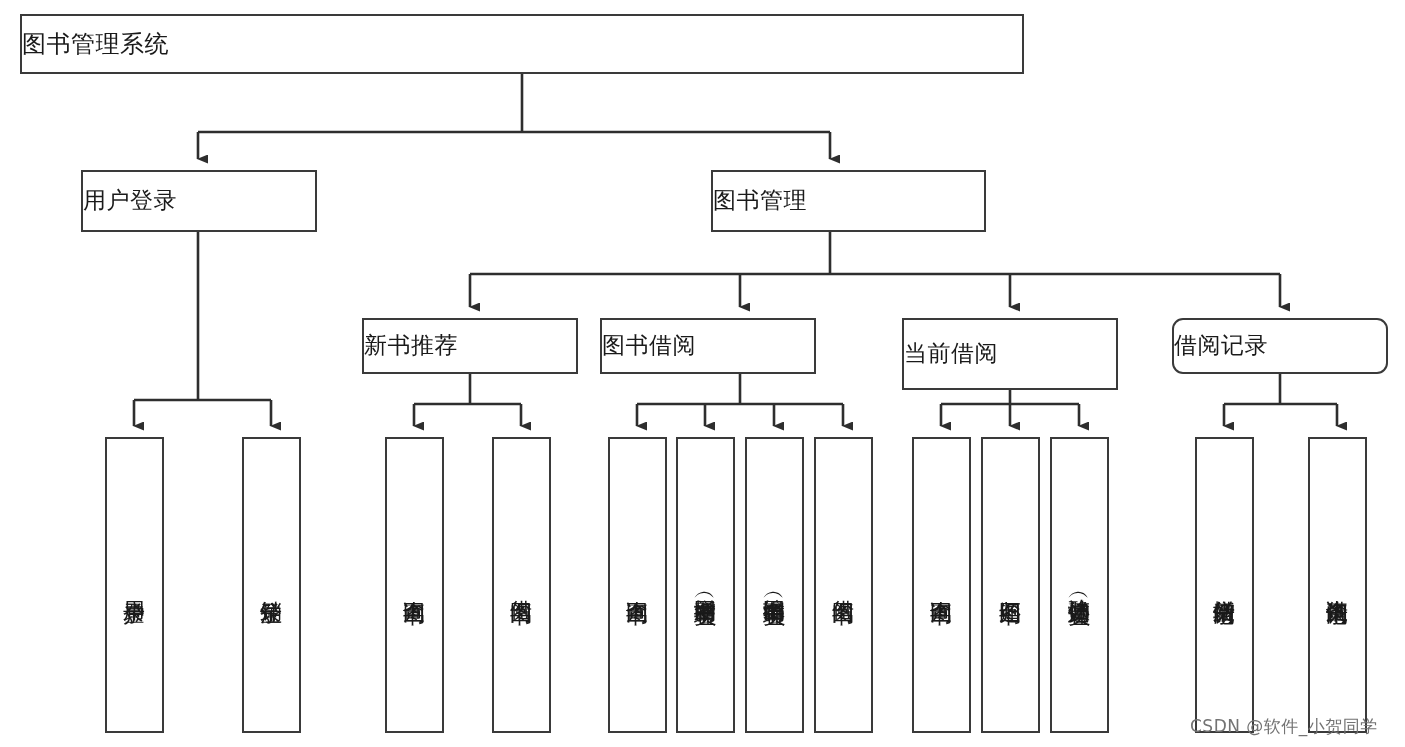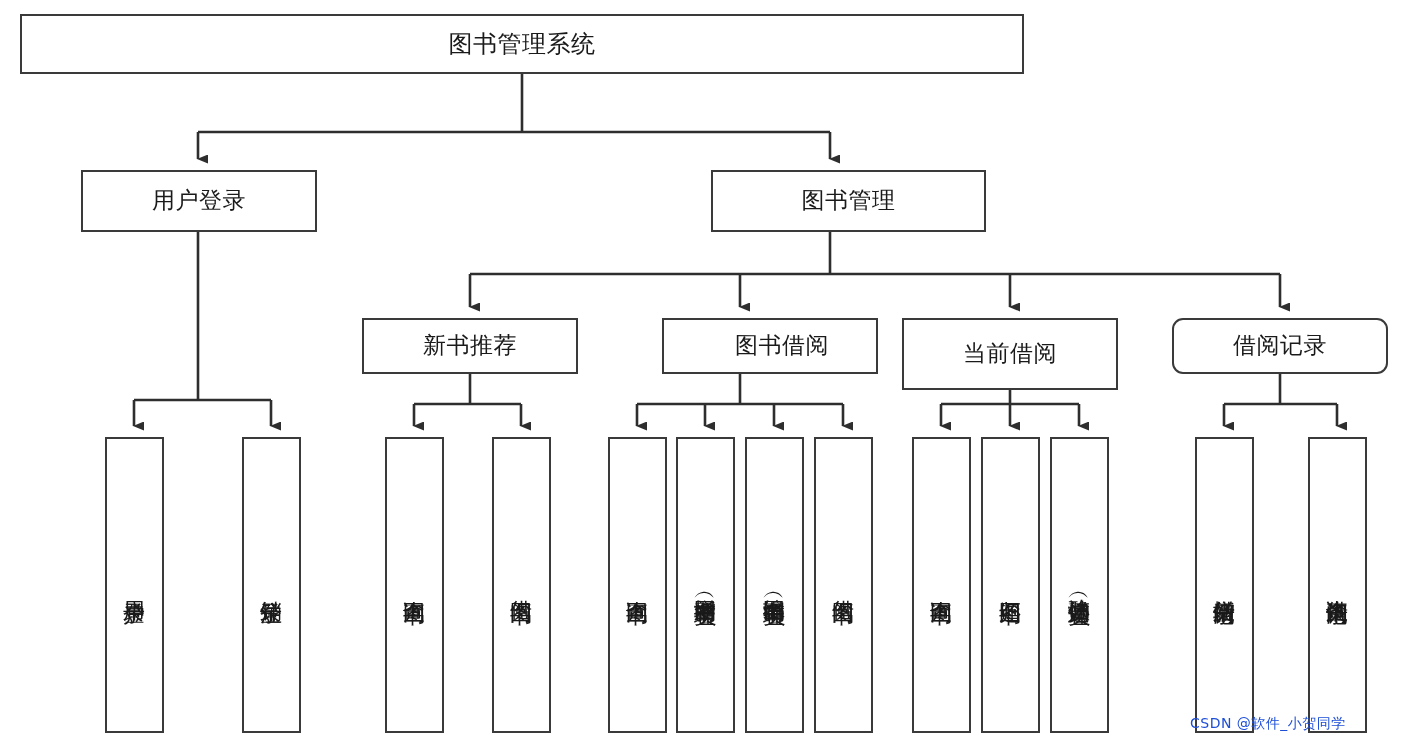--- a/index.html
+++ b/index.html
@@ -26,21 +26,20 @@
     height: 747px;
     pointer-events: none;
   }
   .node {
     position: absolute;
     box-sizing: border-box;
     background: #ffffff;
     border: 2.5px solid #3a3a3a;
     display: flex;
     align-items: center;
-    justify-content: center;
     color: #1a1a1a;
   }
   .node-label {
     display: block;
     text-align: center;
     line-height: 1.12;
     letter-spacing: 0.5px;
   }
   
   .node.horiz .node-label {
@@ -58,22 +57,22 @@
   .node.vert .node-label {
     writing-mode: vertical-rl;
     text-orientation: upright;
     font-size: 22px;
     line-height: 1.05;
     letter-spacing: 1px;
     white-space: nowrap;
   }
   .watermark {
     position: absolute;
-    font-size: 14px;
-    color: #1d4ed8;
+    font-size: 17px;
+    color: #737373;
     white-space: nowrap;
     letter-spacing: 0.5px;
     font-family: "DejaVu Sans", "Liberation Sans", sans-serif;
   }
 </style>
 </head>
 <body>
 
 <div id="canvas">
 
@@ -136,21 +135,21 @@
   </div>
 
   <div class="node horiz" style="left:711px; top:170px; width:275px; height:62px;">
     <span class="node-label">图书管理</span>
   </div>
 
   <div class="node horiz" style="left:362px; top:318px; width:216px; height:56px;">
     <span class="node-label">新书推荐</span>
   </div>
 
-  <div class="node horiz" style="left:662px; top:318px; width:216px; height:56px;padding-left:24px;">
+  <div class="node horiz" style="left:600px; top:318px; width:216px; height:56px;">
     <span class="node-label">图书借阅</span>
   </div>
 
   <div class="node horiz" style="left:902px; top:318px; width:216px; height:72px;">
     <span class="node-label">当前借阅</span>
   </div>
 
   <div class="node horiz" style="left:1172px; top:318px; width:216px; height:56px;border-radius:11px;">
     <span class="node-label">借阅记录</span>
   </div>

